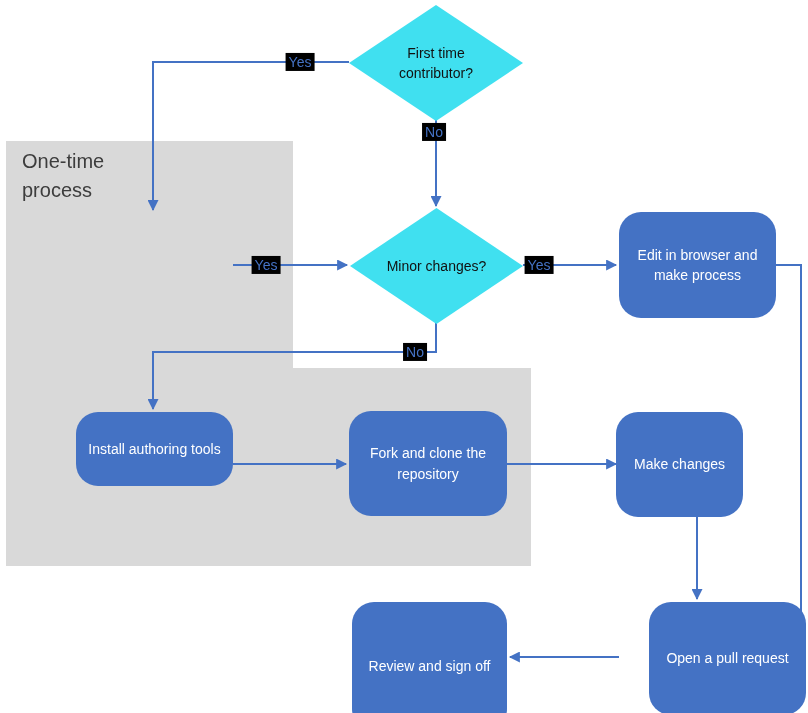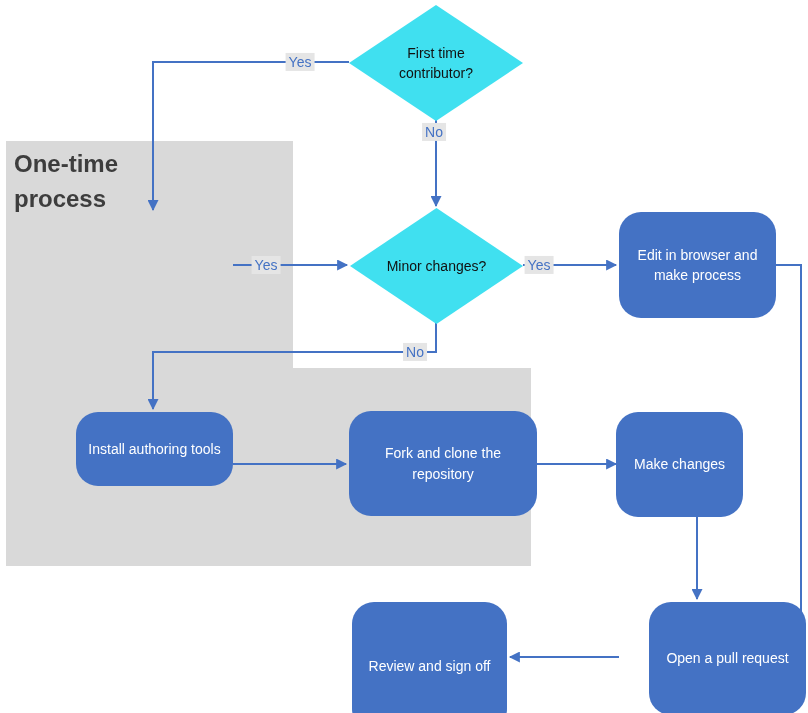--- a/index.html
+++ b/index.html
@@ -12,25 +12,24 @@
     overflow: hidden;
   }
   .region {
     position: absolute;
     background: var(--region-background, #D9D9D9);
   }
   .region-top    { left: 6px; top: 141px; width: 287px; height: 227px; }
   .region-bottom { left: 6px; top: 368px; width: 525px; height: 198px; }
   .region-label {
     position: absolute;
-    left: 14px; top: 147px; width: 104px;
-    font-size: 24px;
+    left: 22px; top: 147px; width: 104px;
+    font-size: 20px;
     line-height: 1.45;
     color: #3d3d3d;
-    font-weight: bold;
   }
   .edges { position: absolute; left: 0; top: 0; pointer-events: none; }
   .edges polyline {
     fill: none;
     stroke: var(--connector, #4472C4);
     stroke-width: 2;
   }
   .node {
     position: absolute;
     display: flex;
@@ -51,34 +50,34 @@
     background: var(--decision-diamond, #40E0F0);
     clip-path: polygon(50% 0%, 100% 50%, 50% 100%, 0% 50%);
     color: var(--diamond-text, #111111);
     font-size: 14px;
     line-height: 1.45;
   }
   .diamond .inner { display: inline-block; }
   .edge-label {
     position: absolute;
     transform: translate(-50%, -50%);
-    background: #e5e5e5;
+    background: #000000;
     color: var(--edge-label-text, #4472C4);
     font-size: 14px;
     line-height: 1.15;
     padding: 1px 3px;
     white-space: nowrap;
   }
   
   .n-first  { left: 349px; top:   5px; width: 174px; height: 116px; }
   .n-minor  { left: 350px; top: 208px; width: 173px; height: 116px; }
   .n-setup  { left:  76px; top: 213px; width: 157px; height: 105px; }
   .n-edit   { left: 619px; top: 212px; width: 157px; height: 106px; }
   .n-install{ left:  76px; top: 412px; width: 157px; height: 74px; }
-  .n-fork   { left: 349px; top: 411px; width: 188px; height: 105px; }
+  .n-fork   { left: 349px; top: 411px; width: 158px; height: 105px; }
   .n-make   { left: 616px; top: 412px; width: 127px; height: 105px; }
   .n-review { left: 352px; top: 602px; width: 155px; height: 129px; }
   .n-openpr { left: 619px; top: 602px; width: 157px; height: 113px; margin-left: 30px; }
 </style>
 </head>
 <body>
 
 <div class="canvas">
 
   <div class="region region-top"></div>

